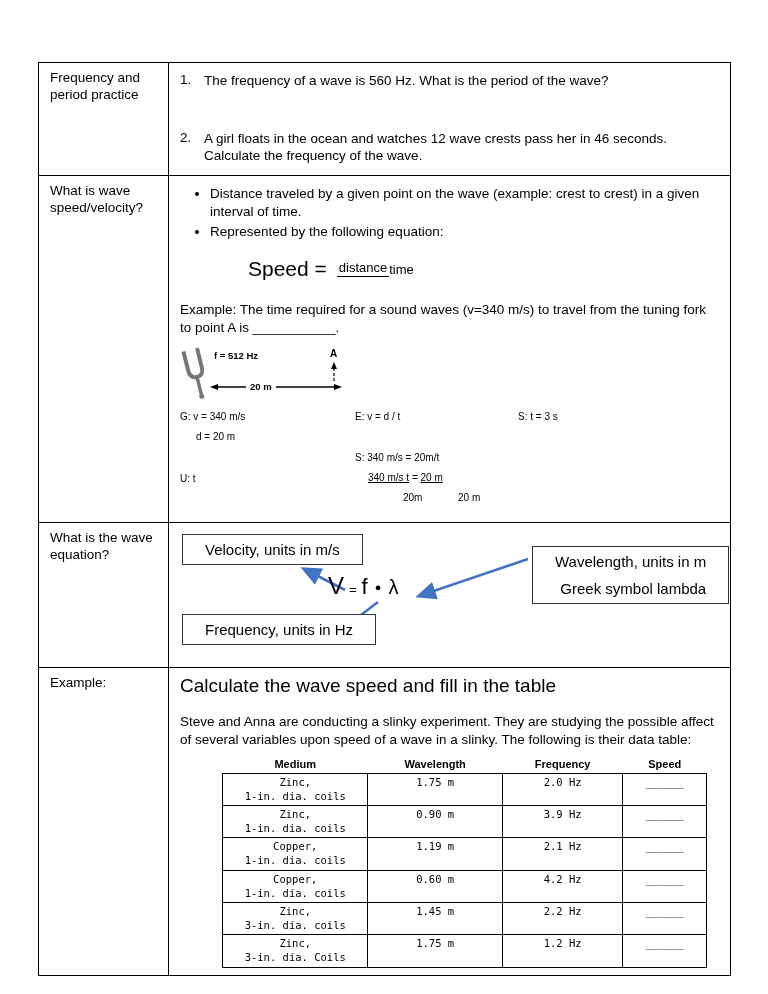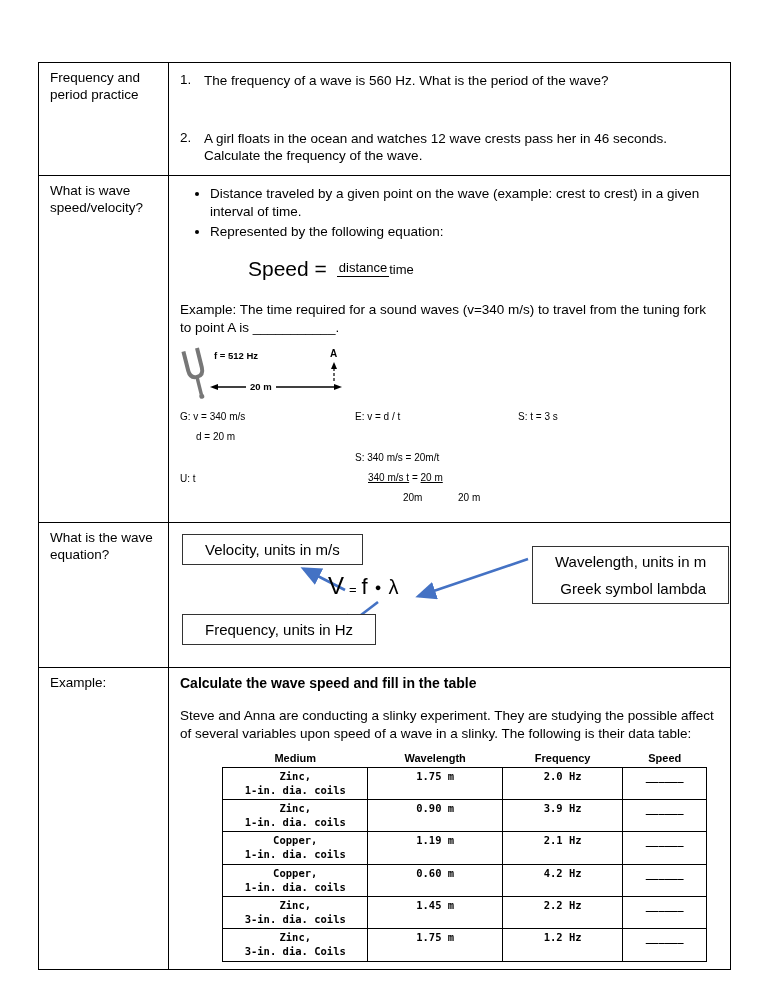--- a/index.html
+++ b/index.html
@@ -43,30 +43,30 @@
   .eq-box .bx2 { margin-top:10px; }
   .wave-eq { position:absolute; left:148px; top:42px; white-space:nowrap; }
   .wq-v { font-size:24px; }
   .wq-eq { font-size:13px; margin:0 5px; }
   .wq-f { font-size:22px; }
   .wq-dot { font-size:11px; margin:0 7px; vertical-align:3px; }
   .wq-l { font-size:20px; }
   svg.arrows { position:absolute; left:0; top:0; pointer-events:none; }
 
   
-  .ex-heading { font-weight:bold; font-size:14px; }
+  .ex-heading { font-weight:normal; font-size:19px; }
   .ex-intro { margin-top:16px; line-height:1.35; max-width:545px; }
   table.data-table { margin:8px 12px 0 42px; border-collapse:collapse; }
   table.data-table th {
     font-family:"Liberation Sans", sans-serif; font-weight:bold; font-size:11px;
     text-align:center; padding:0 0 3px;
   }
   table.data-table td {
     font-family:"DejaVu Sans Mono", monospace; font-size:10.5px;
-    text-align:center; padding:1px 0 2px; line-height:1.35; vertical-align:top;font-weight:bold;
+    text-align:center; padding:1px 0 2px; line-height:1.35; vertical-align:top;
   }
   table.data-table th:nth-child(1), table.data-table td:nth-child(1) { width:160px; }
   table.data-table th:nth-child(2), table.data-table td:nth-child(2) { width:145px; }
   table.data-table th:nth-child(3), table.data-table td:nth-child(3) { width:130px; }
   table.data-table th:nth-child(4), table.data-table td:nth-child(4) { width:90px; }
   td.med { white-space:pre-line; }
 </style>
 </head>
 <body>
 

